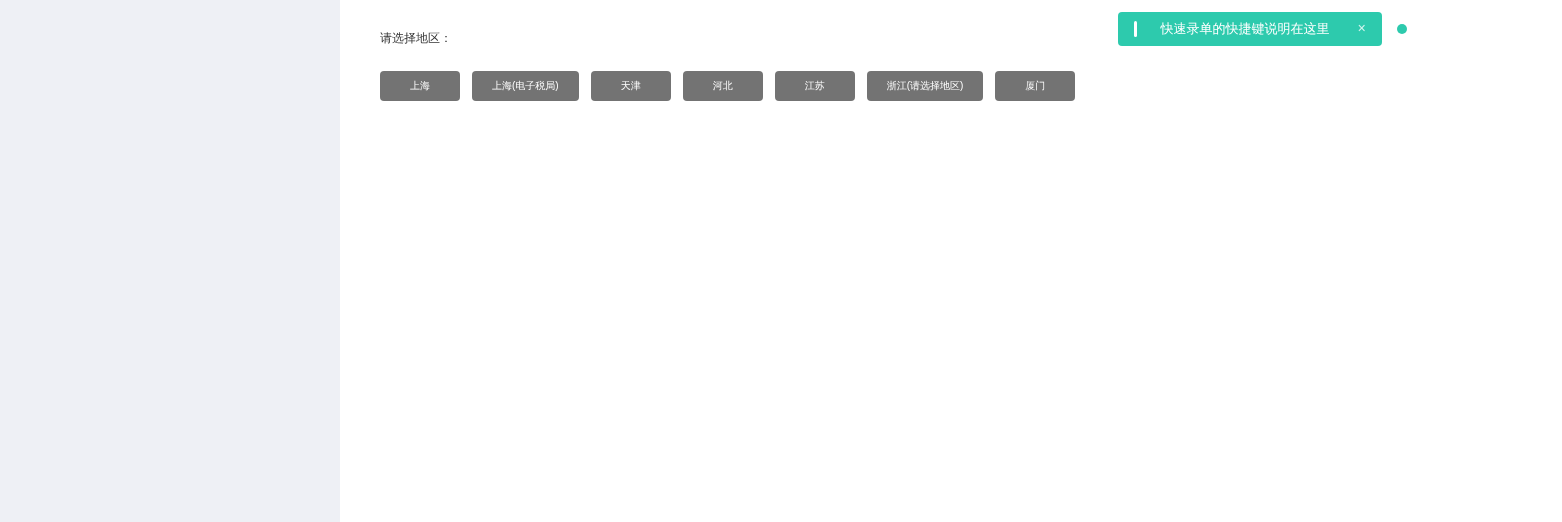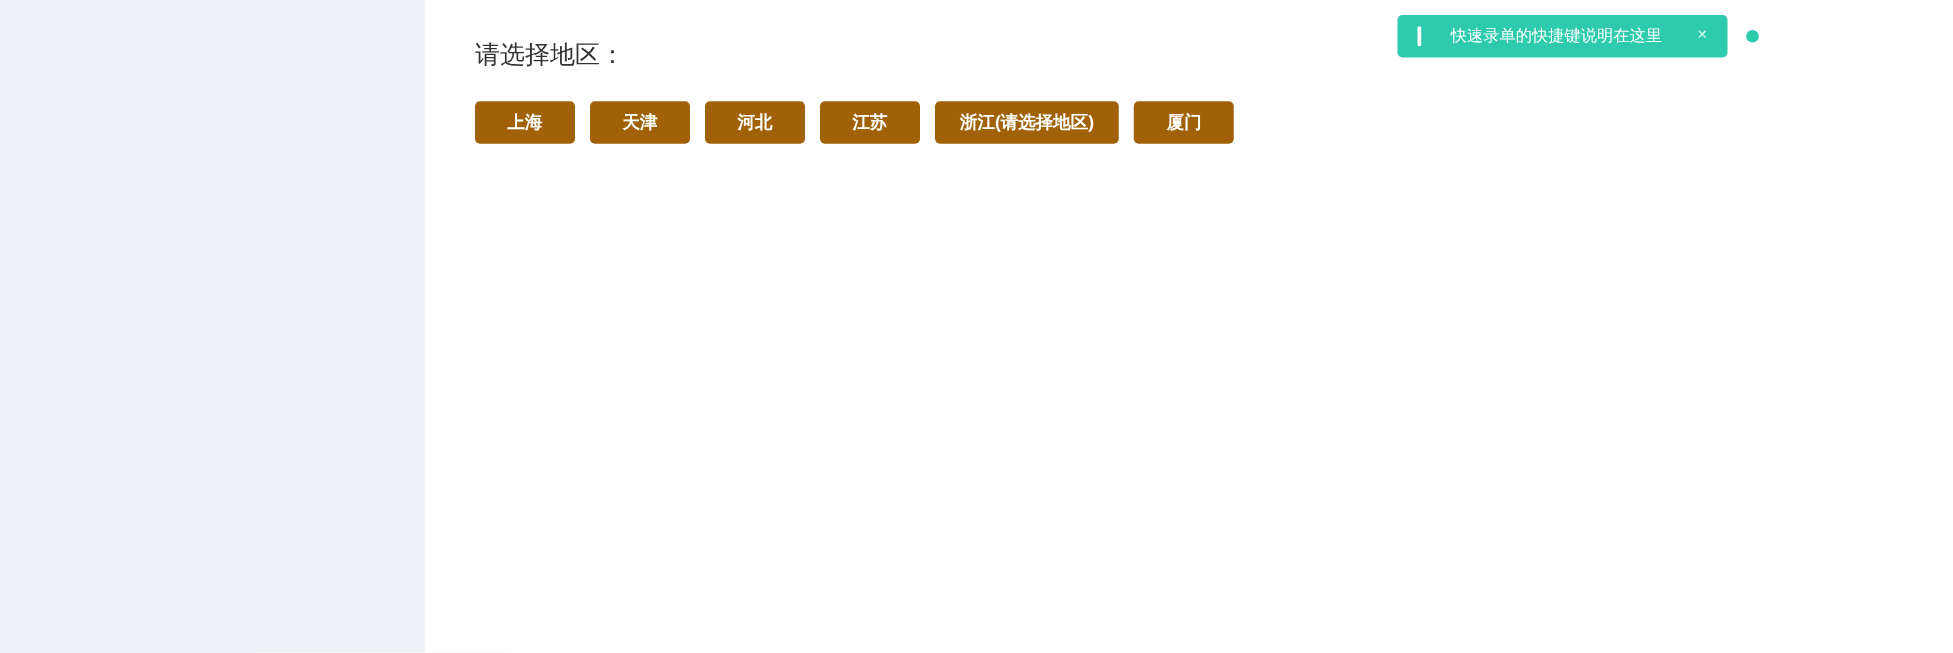--- a/index.html
+++ b/index.html
@@ -30,38 +30,37 @@
       position: absolute;
       left: 340px;
       top: 0;
       width: 1222px;
       height: 522px;
       background: #ffffff;
       padding: 30px 40px;
     }
 
     .page-title {
-      font-size: 20px;
+      font-size: 12px;
       color: #333;
       font-weight: normal;
       margin-bottom: 24px;
     }
 
     .region-btn {
-      background: #a16207;
+      background: #737373;
       border: none;
       border-radius: 4px;
       color: #ffffff;
-      font-size: 14px;
+      font-size: 10px;
       padding: 8px 20px;
       cursor: pointer;
       min-width: 80px;
       text-align: center;
       white-space: nowrap;
-      font-weight: bold;
     }
 
     
     .tooltip-badge {
       position: absolute;
       top: 12px;
       right: 180px;
       background: #2dcaad;
       color: #ffffff;
       font-size: 13px;
@@ -113,20 +112,21 @@
 </head>
 <body>
 
 <div class="left-sidebar"></div>
 
 <div class="main-content">
   <div class="page-title">请选择地区：</div>
 
   <div class="row">
     <button class="region-btn">上海</button>
+    <button class="region-btn">上海(电子税局)</button>
     <button class="region-btn">天津</button>
     <button class="region-btn">河北</button>
     <button class="region-btn">江苏</button>
     <button class="region-btn">浙江(请选择地区)</button>
     <button class="region-btn">厦门</button>
   </div>
 
 </div>
 
 <div class="tooltip-badge">

